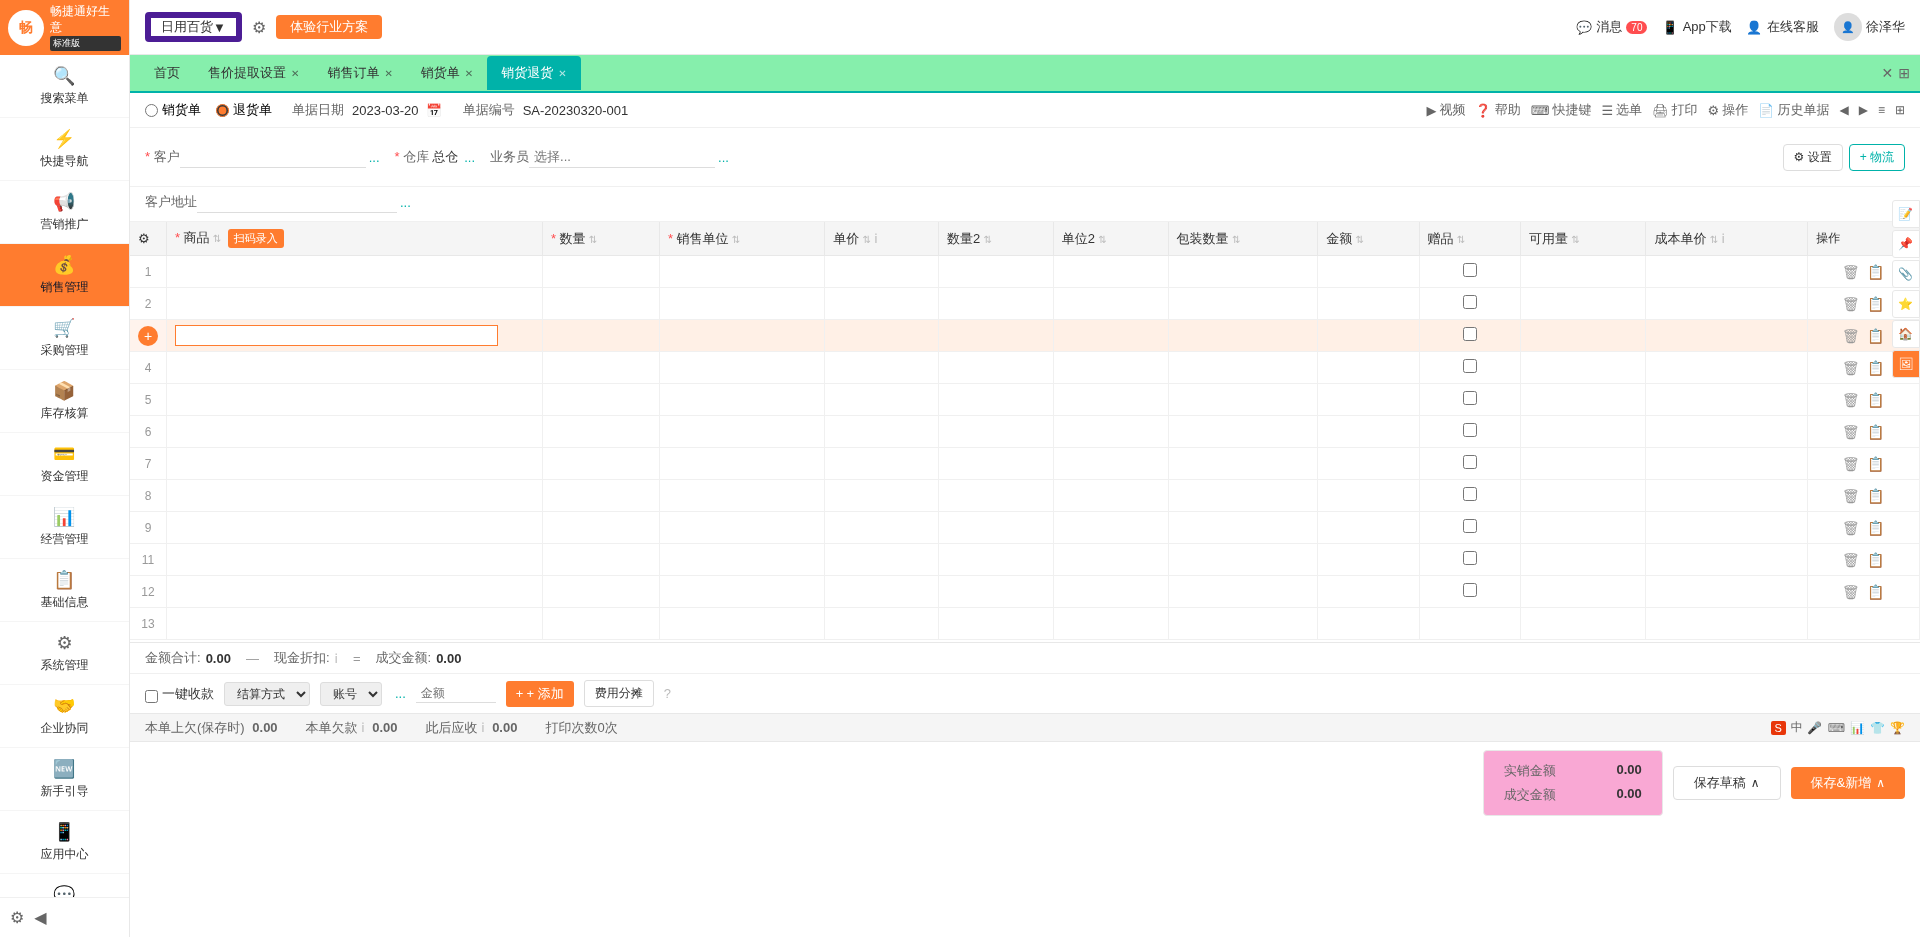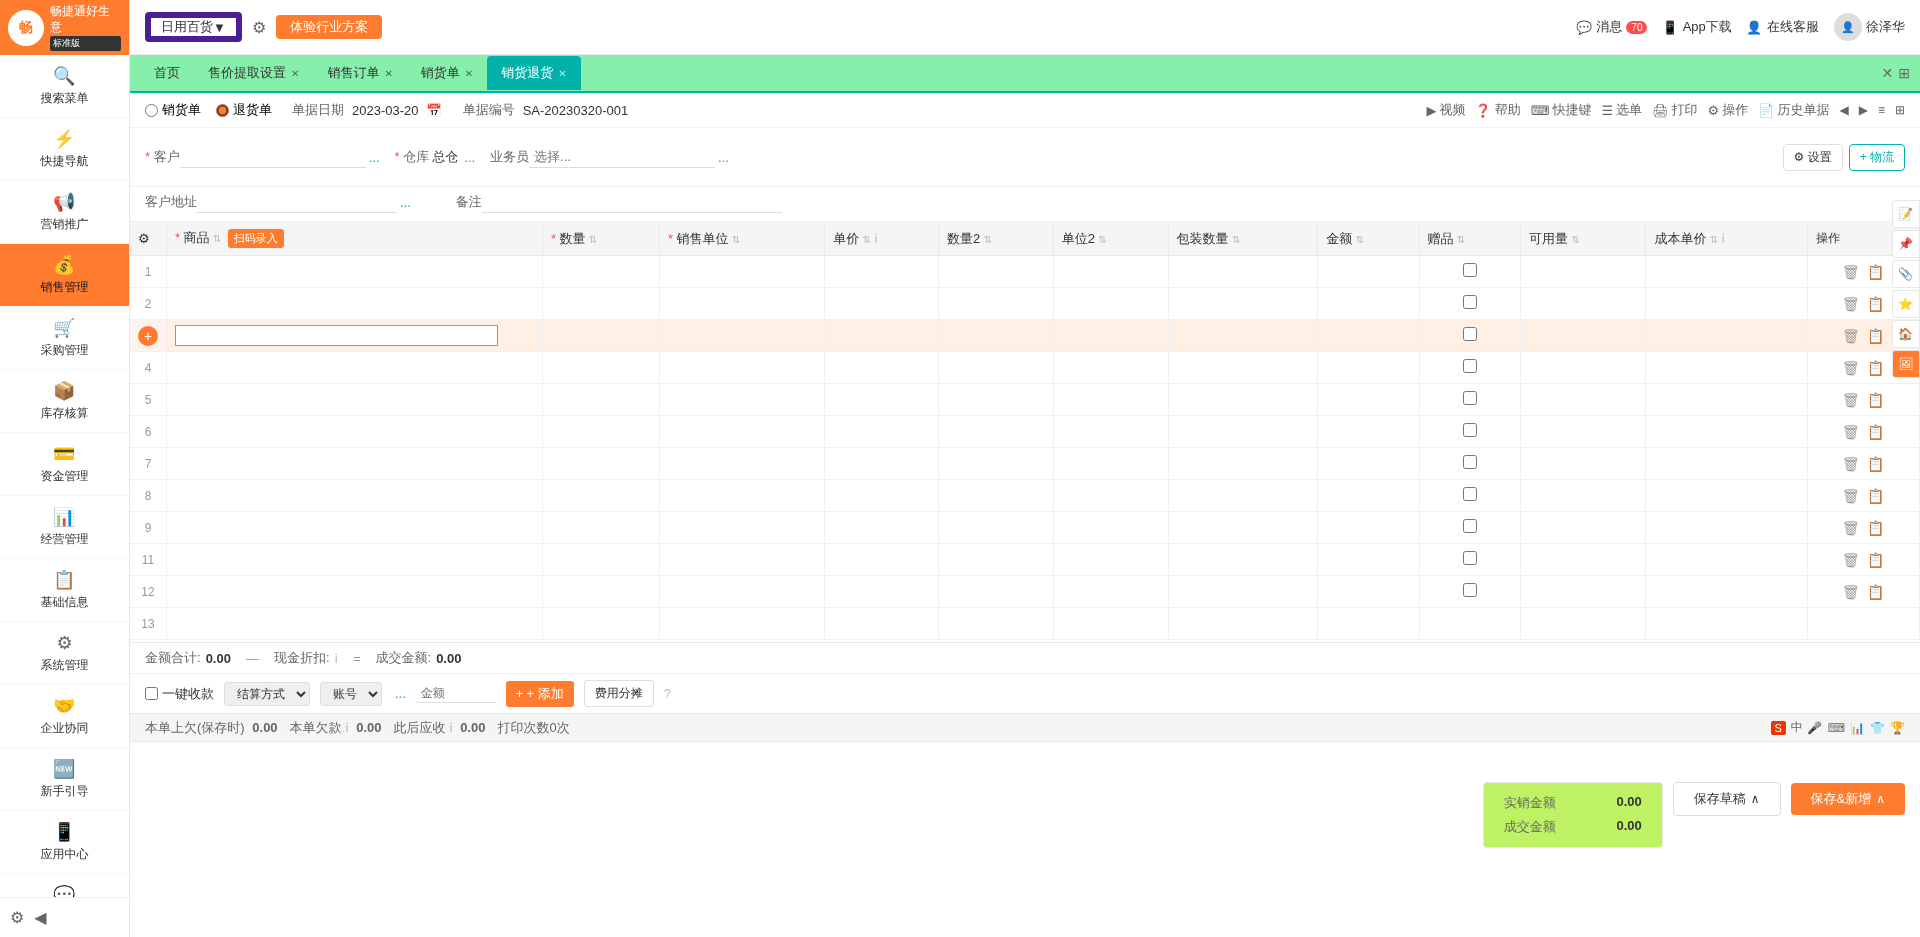--- a/index.html
+++ b/index.html
@@ -90,29 +90,29 @@
     .bottom-bar { background: #fff; border-top: 1px solid #e8e8e8; padding: 6px 15px; display: flex; align-items: center; gap: 15px; flex-wrap: wrap; }
     .bottom-bar-item { display: flex; align-items: center; gap: 5px; font-size: 12px; color: #333; }
     .bottom-bar-item label { color: #666; }
     .minus-icon { color: #999; }
     .equals-icon { color: #999; }
     .amount-val { color: #333; font-weight: bold; }
     .info-icon { color: #bbb; cursor: pointer; }
 
     
     .payment-row { background: #fff; border-top: 1px solid #f0f0f0; padding: 6px 15px; display: flex; align-items: center; gap: 10px; flex-wrap: wrap; }
-    .checkbox-label { display: flex; align-items: center; gap: 4px; font-size: 12px; color: #333; cursor: pointer; }
+    .checkbox-label { display: flex; align-items: flex-end; gap: 4px; font-size: 12px; color: #333; cursor: pointer; }
     .payment-select { border: 1px solid #ddd; padding: 3px 8px; border-radius: 3px; font-size: 12px; color: #333; cursor: pointer; }
     .payment-input { border: none; border-bottom: 1px solid #ddd; padding: 2px 5px; font-size: 12px; width: 80px; }
     .btn-add-payment { background: #ff7c2f; color: #fff; border: none; padding: 4px 10px; border-radius: 3px; font-size: 12px; cursor: pointer; display: flex; align-items: center; gap: 3px; }
     .btn-expense-split { background: #fff; border: 1px solid #ddd; padding: 4px 10px; border-radius: 3px; font-size: 12px; cursor: pointer; color: #333; }
     .help-icon { color: #bbb; cursor: pointer; }
 
     
-    .status-bar { background: #f5f5f5; border-top: 1px solid #e8e8e8; padding: 4px 15px; display: flex; align-items: center; gap: 12px; font-size: 12px; color: #666; }
+    .status-bar { background: #f5f5f5; border-top: 1px solid #e8e8e8; padding: 4px 15px; display: flex; align-items: center; gap: 28px; font-size: 12px; color: #666; }
     .status-bar-right { margin-left: auto; display: flex; align-items: center; gap: 5px; }
 
     
     .right-panel { position: fixed; right: 0; top: 200px; display: flex; flex-direction: column; gap: 2px; z-index: 10; }
     .right-panel-btn { background: #fff; border: 1px solid #e8e8e8; width: 28px; height: 28px; display: flex; align-items: center; justify-content: center; cursor: pointer; color: #666; font-size: 12px; border-radius: 3px 0 0 3px; }
     .summary-row { display: flex; justify-content: space-between; gap: 20px; font-size: 12px; padding: 3px 0; }
     .summary-label { color: #666; }
     .summary-value { color: #333; font-weight: bold; }
     .btn-save-draft { background: #fff; border: 1px solid #ddd; padding: 7px 20px; border-radius: 4px; cursor: pointer; font-size: 13px; color: #333; display: flex; align-items: center; gap: 5px; }
     .btn-save-new { background: #ff7c2f; color: #fff; border: none; padding: 7px 20px; border-radius: 4px; cursor: pointer; font-size: 13px; display: flex; align-items: center; gap: 5px; }
@@ -342,24 +342,20 @@
           <button class="btn-add-logistics">+ 物流</button>
         </div>
       </div>
 
       <div class="form-fields" style="padding-top:4px;padding-bottom:8px;">
         <div class="form-field">
           <label>客户地址</label>
           <input type="text" style="min-width: 200px; border-top: none; border-right: none; border-left: none; border-image: initial; border-bottom: 1px solid rgb(221, 221, 221);">
           <span class="field-dots">...</span>
         </div>
-        <div class="form-field" style="margin-left:30px;">
-          <label>备注</label>
-          <input type="text" style="min-width: 300px; border-top: none; border-right: none; border-left: none; border-image: initial; border-bottom: 1px solid rgb(221, 221, 221);">
-        </div>
       </div>
 
       <div class="table-container" style="flex:1;overflow:auto;max-height:420px;">
         <table class="doc-table">
           <thead>
             <tr>
               <th class="th-gear"><span>⚙</span></th>
               <th>
                 <span class="required-star">*</span>
                 <span>商品</span>
@@ -718,21 +714,21 @@
           <span style="font-size:12px;cursor:pointer;">中</span>
           <span style="font-size:12px;cursor:pointer;">🎤</span>
           <span style="font-size:12px;cursor:pointer;">⌨</span>
           <span style="font-size:12px;cursor:pointer;">📊</span>
           <span style="font-size:12px;cursor:pointer;">👕</span>
           <span style="font-size:12px;cursor:pointer;">🏆</span>
         </div>
       </div>
 
       <div style="display:flex;align-items:center;background:#fff;border-top:1px solid #e8e8e8;padding:8px 15px;gap:10px;justify-content:flex-end;">
-        <div style="background:#bef264;border:1px solid #e8e8e8;padding:8px 20px;border-radius:4px;min-width:180px;margin-top:32px;">
+        <div style="background:#f9a8d4;border:1px solid #e8e8e8;padding:8px 20px;border-radius:4px;min-width:180px;">
           <div class="summary-row">
             <span class="summary-label">实销金额</span>
             <span class="summary-value">0.00</span>
           </div>
           <div class="summary-row">
             <span class="summary-label">成交金额</span>
             <span class="summary-value">0.00</span>
           </div>
         </div>
         <button class="btn-save-draft">

